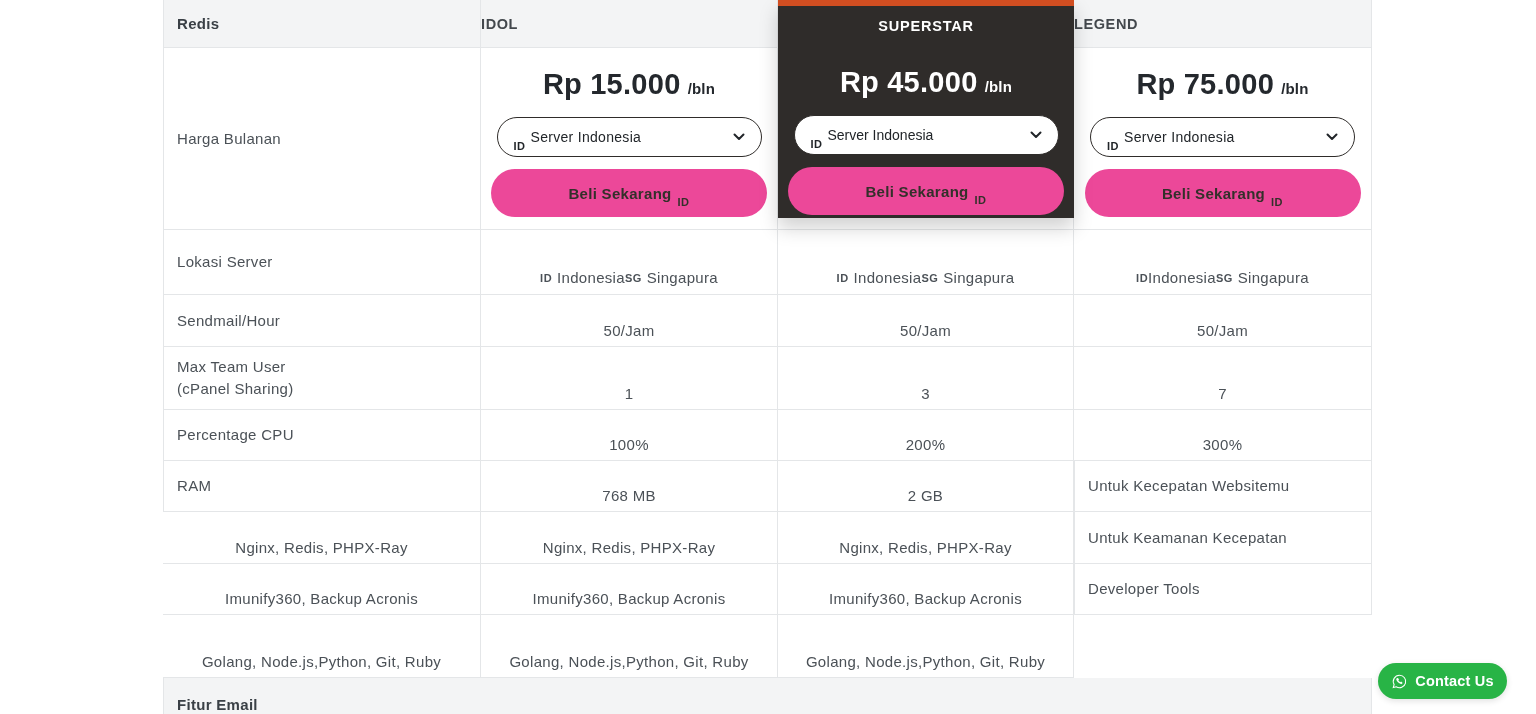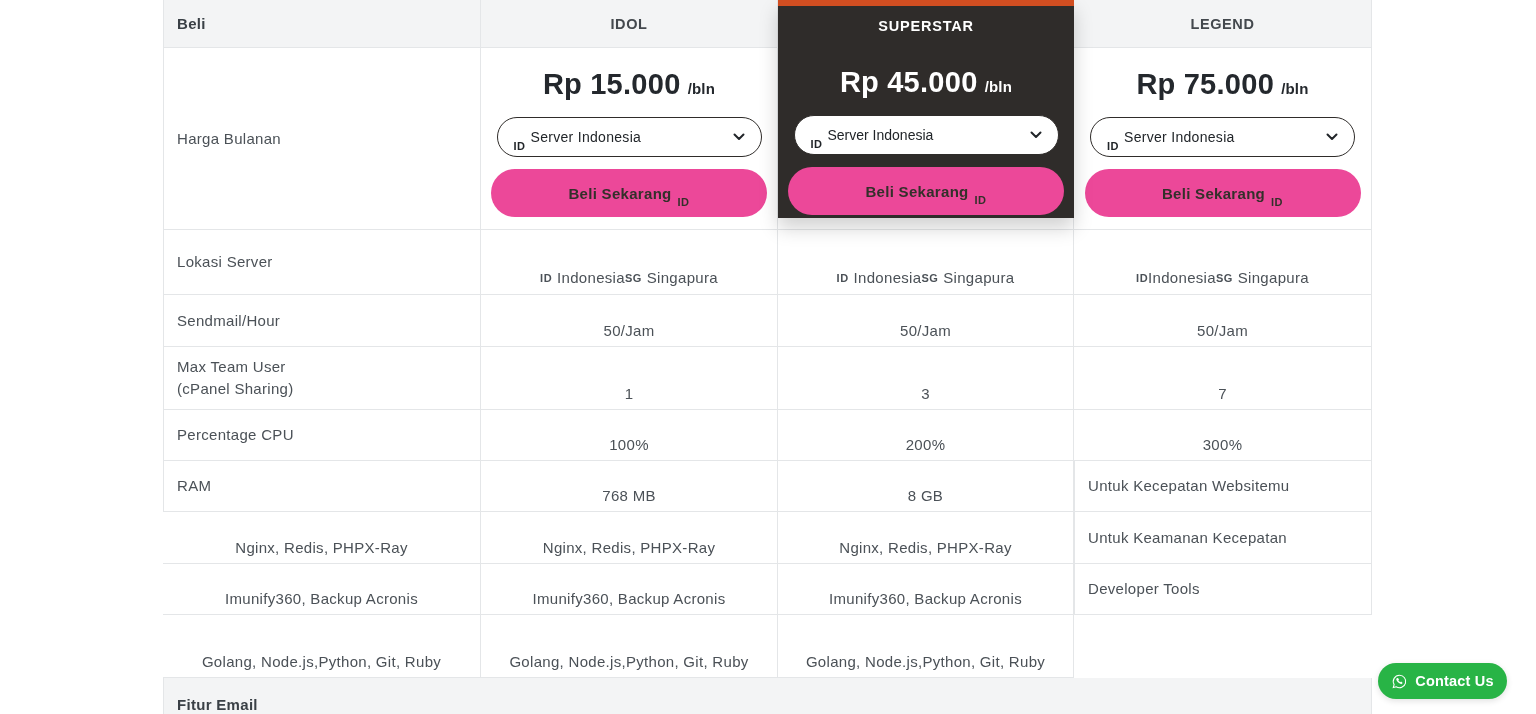--- a/index.html
+++ b/index.html
@@ -31,21 +31,21 @@
     letter-spacing: 0.3px;
   }
   .col1 { border-left: 1px solid #e4e6e8; }
 
   .head {
     background: #f3f4f5;
     display: flex; align-items: center;
   }
   .head.label-head { justify-content: flex-start; padding-left: 13px;
     font-weight: 700; color: #3a4046; }
-  .head.plan-head  { justify-content: center; font-weight: 600; color: #43484d;
+  .head.plan-head  { justify-content: flex-start; font-weight: 600; color: #43484d;
     letter-spacing: 0.6px; font-size: 14.5px; }
 
   .label-cell {
     display: flex; flex-direction: column; justify-content: center;
     padding-left: 13px; line-height: 22px;
   }
   .value-cell {
     display: flex; flex-direction: row; justify-content: center; align-items: flex-end;
     text-align: center; line-height: 30px;
   }
@@ -130,21 +130,21 @@
     box-shadow: 0 2px 6px rgba(0,0,0,0.12);
   }
 </style>
 </head>
 <body>
 
 <div class="page">
   <div class="table">
 
     <div class="cell col1 head label-head">
-      <span>Beli</span>
+      <span>Redis</span>
     </div>
     <div class="cell head plan-head">
       <span>IDOL</span>
     </div>
     <div class="cell head plan-head"></div>
     <div class="cell head plan-head">
       <span>LEGEND</span>
     </div>
 
     <div class="cell col1 label-cell">
@@ -247,21 +247,21 @@
         <span>300%</span>
       </div>
 
     <div class="cell col1 label-cell">
       <span>RAM</span>
     </div>
     <div class="cell value-cell">
         <span>768 MB</span>
       </div>
     <div class="cell value-cell">
-        <span>8 GB</span>
+        <span>2 GB</span>
       </div>
 
     <div class="cell col1 label-cell">
       <span>Untuk Kecepatan Websitemu</span>
     </div>
     <div class="cell value-cell">
         <span>Nginx, Redis, PHPX-Ray</span>
       </div>
     <div class="cell value-cell">
         <span>Nginx, Redis, PHPX-Ray</span>

